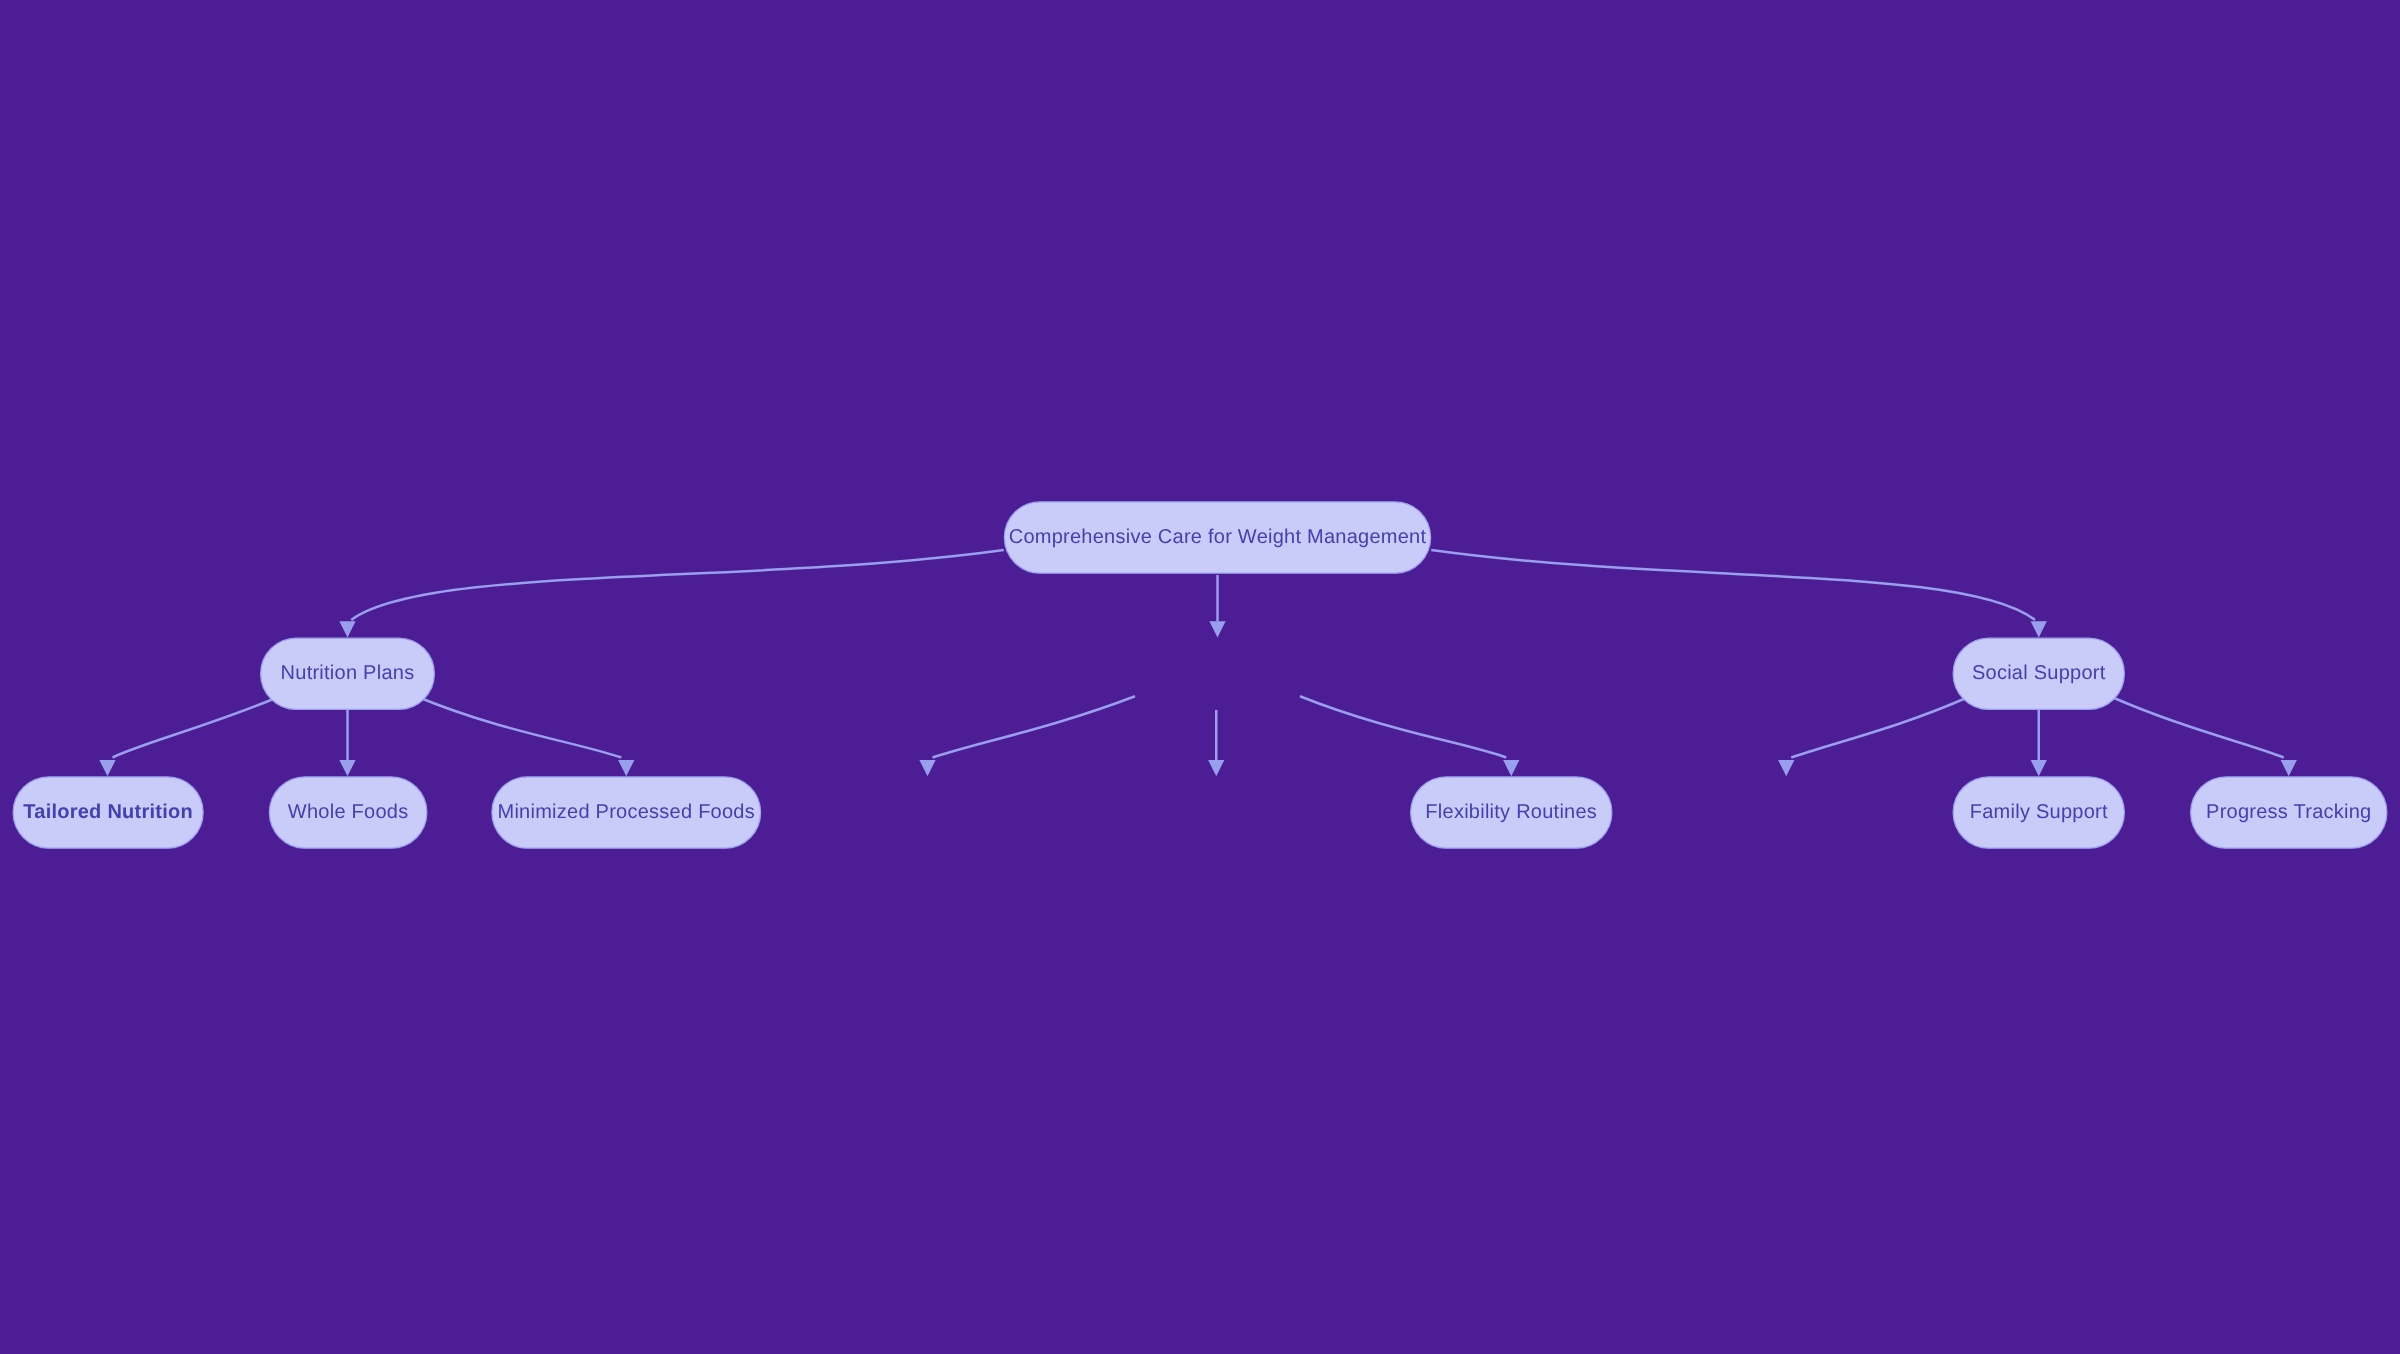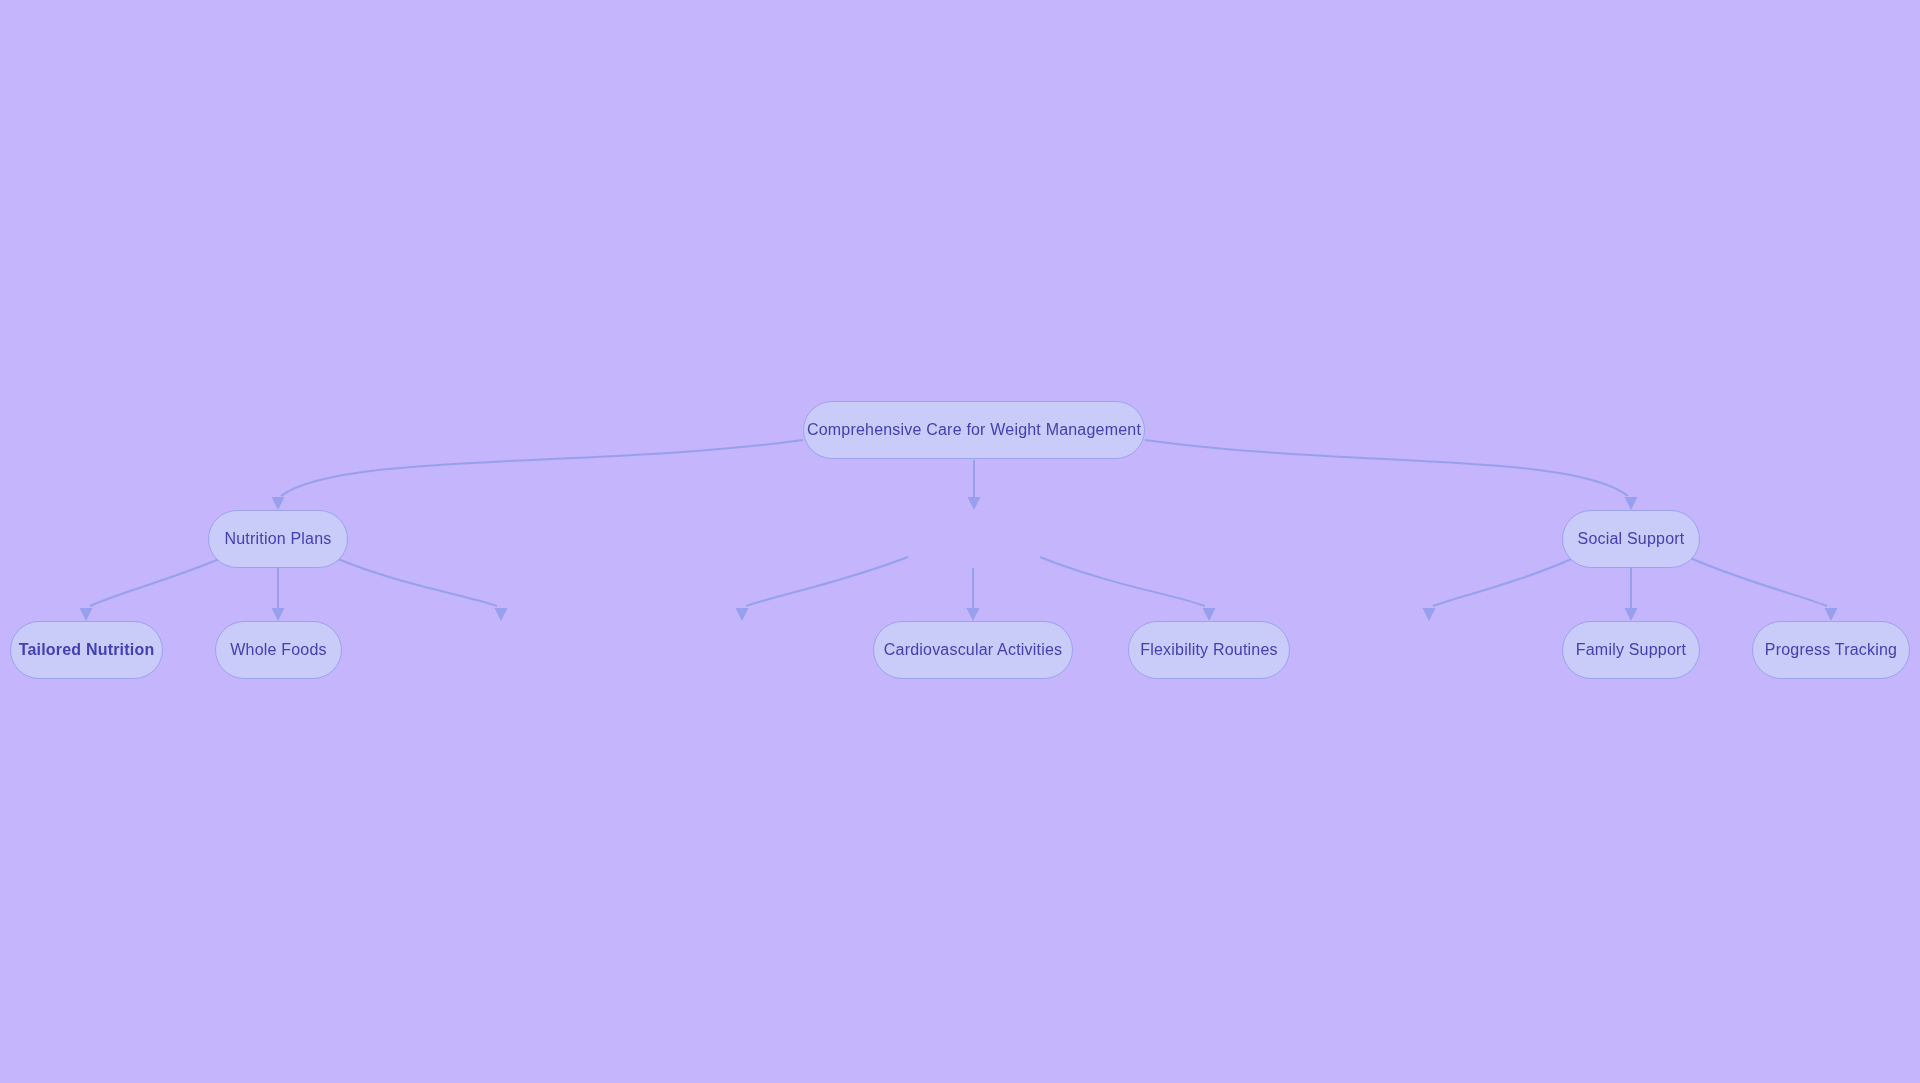--- a/index.html
+++ b/index.html
@@ -5,21 +5,21 @@
   html, body {
     margin: 0;
     padding: 0;
     background: #ffffff;
     font-family: "Liberation Sans", "DejaVu Sans", sans-serif;
   }
   .canvas {
     position: relative;
     width: 1920px;
     height: 1083px;
-    background: #c4b5fd;
+    background: #4c1d95;
     overflow: hidden;
   }
   .edges {
     position: absolute;
     left: 0;
     top: 0;
     width: 1920px;
     height: 1083px;
   }
   .edges path {
@@ -112,23 +112,23 @@
 
   <div class="node" style="left:208px; top:510px; width:140px;">Nutrition Plans</div>
 
 
   <div class="node" style="left:1562px; top:510px; width:138px;">Social Support</div>
 
   <div class="node" style="left:10px; top:621px; width:153px;font-weight:bold;">Tailored Nutrition</div>
 
   <div class="node" style="left:215px; top:621px; width:127px;">Whole Foods</div>
 
+  <div class="node" style="left:393px; top:621px; width:216px;">Minimized Processed Foods</div>
 
 
-  <div class="node" style="left:873px; top:621px; width:200px;">Cardiovascular Activities</div>
 
   <div class="node" style="left:1128px; top:621px; width:162px;">Flexibility Routines</div>
 
 
   <div class="node" style="left:1562px; top:621px; width:138px;">Family Support</div>
 
   <div class="node" style="left:1752px; top:621px; width:158px;">Progress Tracking</div>
 
 </div>
 

